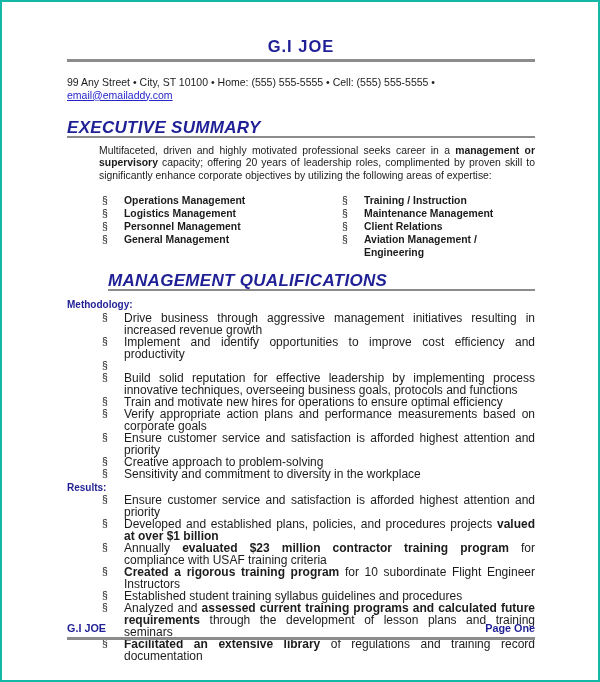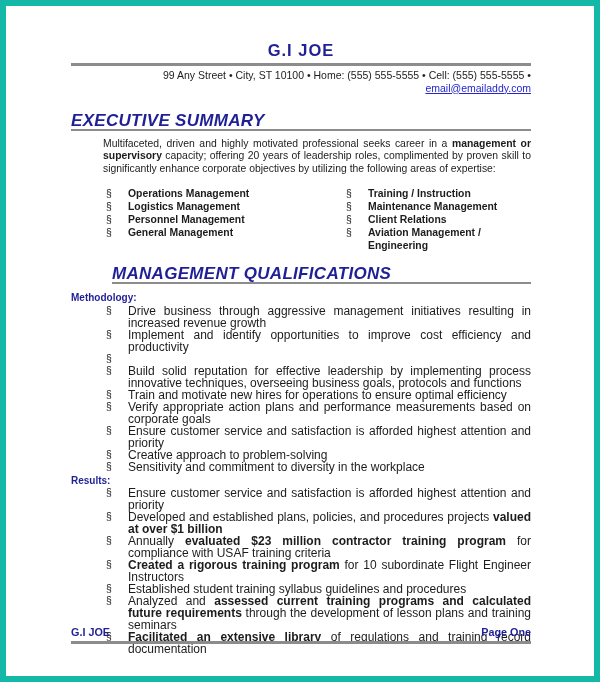--- a/index.html
+++ b/index.html
@@ -7,37 +7,37 @@
   body {
     font-family: "Liberation Sans", "DejaVu Sans", sans-serif;
     color: #1c1c1c;
     width: 600px;
   }
   .page {
     position: relative;
     width: 600px;
     height: 682px;
     background: #ffffff;
-    border: 6px solid #14b8a6;
+    border: 2px solid #14b8a6;
     padding: 34px 63px 0 65px;
     overflow: hidden;
   }
   
   .name {
     text-align: center;
     color: #1f1f96;
     font-size: 16.5px;
     font-weight: bold;
     letter-spacing: 1px;
     line-height: 20px;
   }
   .name-rule { margin-top: 3px; height: 2.5px; background: #8c8c8c; }
   .contact {
-    margin-top: 3px;
-    text-align: right;
+    margin-top: 14px;
+    text-align: left;
     font-size: 10.5px;
     line-height: 13px;
     color: #1c1c1c;
   }
   .contact a {
     color: #2525cd;
     text-decoration: underline;
     cursor: pointer;
   }
   

